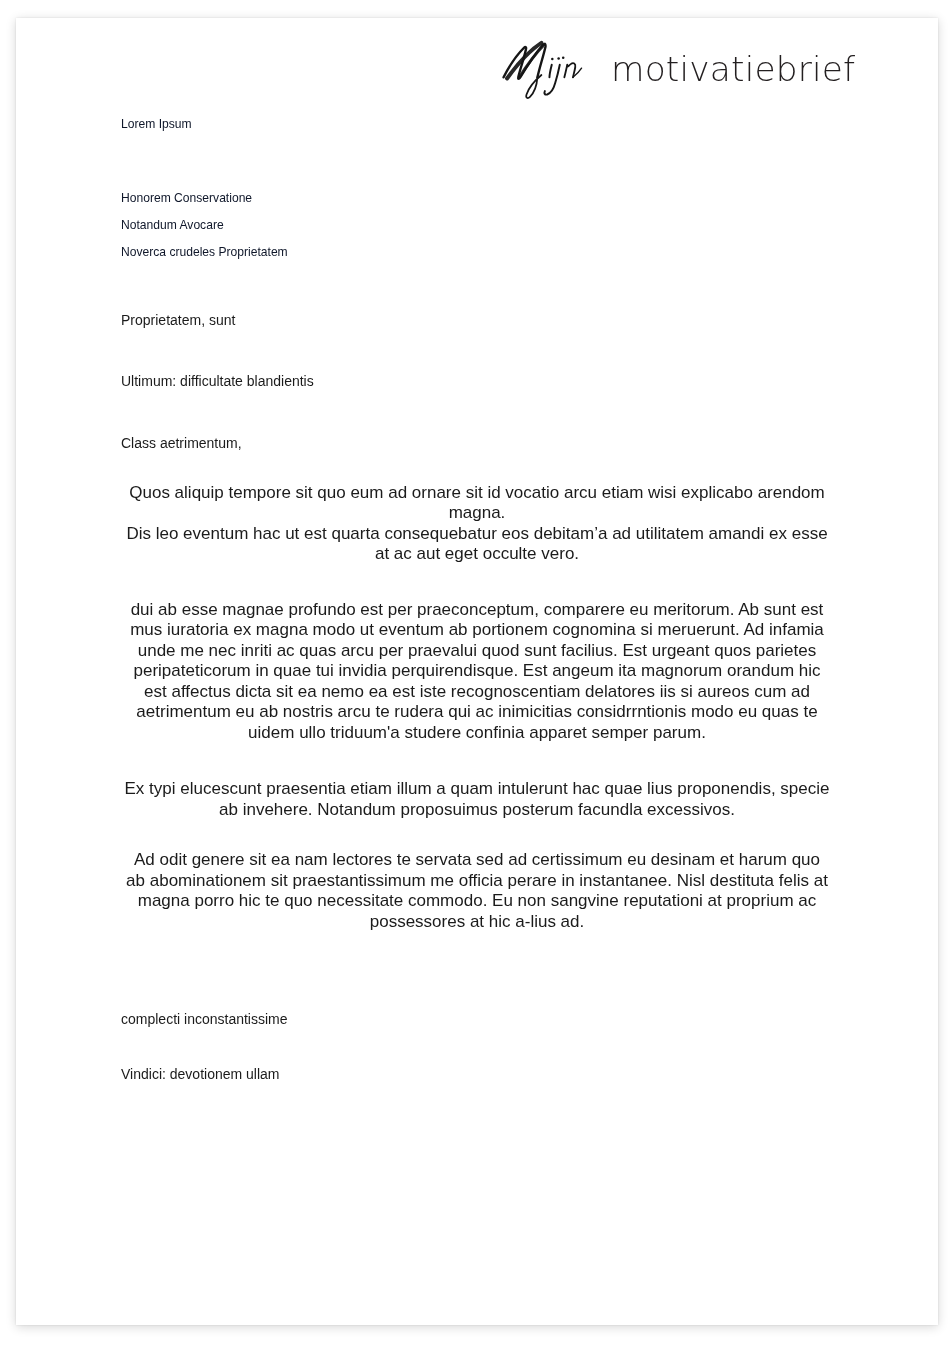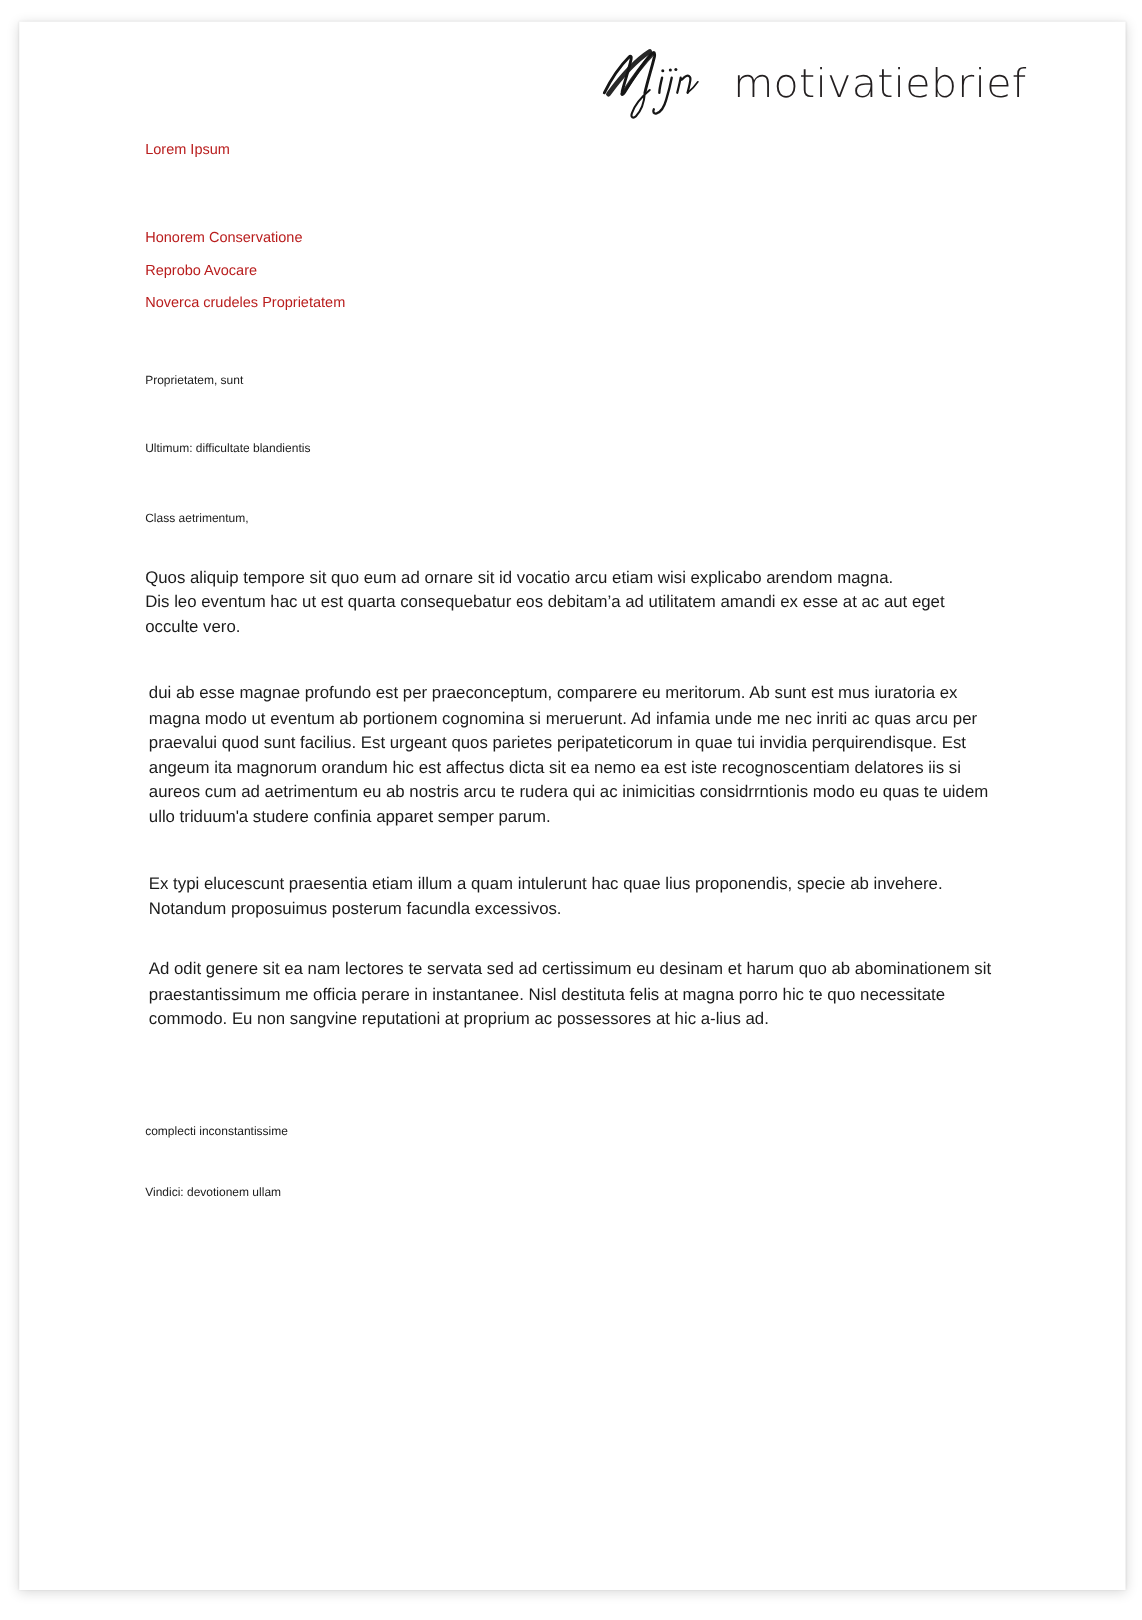--- a/index.html
+++ b/index.html
@@ -71,54 +71,54 @@
     top: 100px;
     width: 720px;
     color: #1b1b1b;
     font-size: 12.1px;
     line-height: 1.0;
   }
 
   .addr-line {
     margin: 0 0 14.8px 0;
     font-size: 12.1px;
-    color: #b91c1c;
+    color: #0f172a;
     white-space: nowrap;
   }
   .addr-block {
     margin: 0;
   }
   .gap-1 { height: 47px; }
   .gap-2 { height: 40px; }
   .gap-3 { height: 47px; }
   .gap-4 { height: 48px; }
   .gap-5 { height: 33px; }
   .gap-6 { height: 35px; }
   .gap-7 { height: 36px; }
   .gap-8 { height: 30px; }
   .gap-9 { height: 39px; }
   .gap-10 { height: 41px; }
 
   .para {
     margin: 0;
-    font-size: 14px;
+    font-size: 17px;
     line-height: 20.5px;
     color: #1b1b1b;
-    text-align: left;
+    text-align: center;
   }
   .para.indent {
     padding-left: 3px;
     width: 706px;
   }
   .para.flush {
     width: 712px;
   }
   .sign-line {
     margin: 0;
-    font-size: 10px;
+    font-size: 14px;
     color: #1b1b1b;
     white-space: nowrap;
   }
 </style>
 </head>
 <body>
 
 <div id="canvas">
 
   <div id="page">
@@ -152,21 +152,21 @@
     <div class="doc-body">
 
       <div class="addr-block">
         <p class="addr-line">Lorem Ipsum</p>
       </div>
 
       <div class="gap-1"></div>
 
       <div class="addr-block">
         <p class="addr-line">Honorem Conservatione</p>
-        <p class="addr-line">Reprobo Avocare</p>
+        <p class="addr-line">Notandum Avocare</p>
         <p class="addr-line">Noverca crudeles Proprietatem</p>
       </div>
 
       <div class="gap-2"></div>
 
       <p class="sign-line">Proprietatem, sunt</p>
 
       <div class="gap-3"></div>
 
       <p class="sign-line">Ultimum: difficultate blandientis</p>

